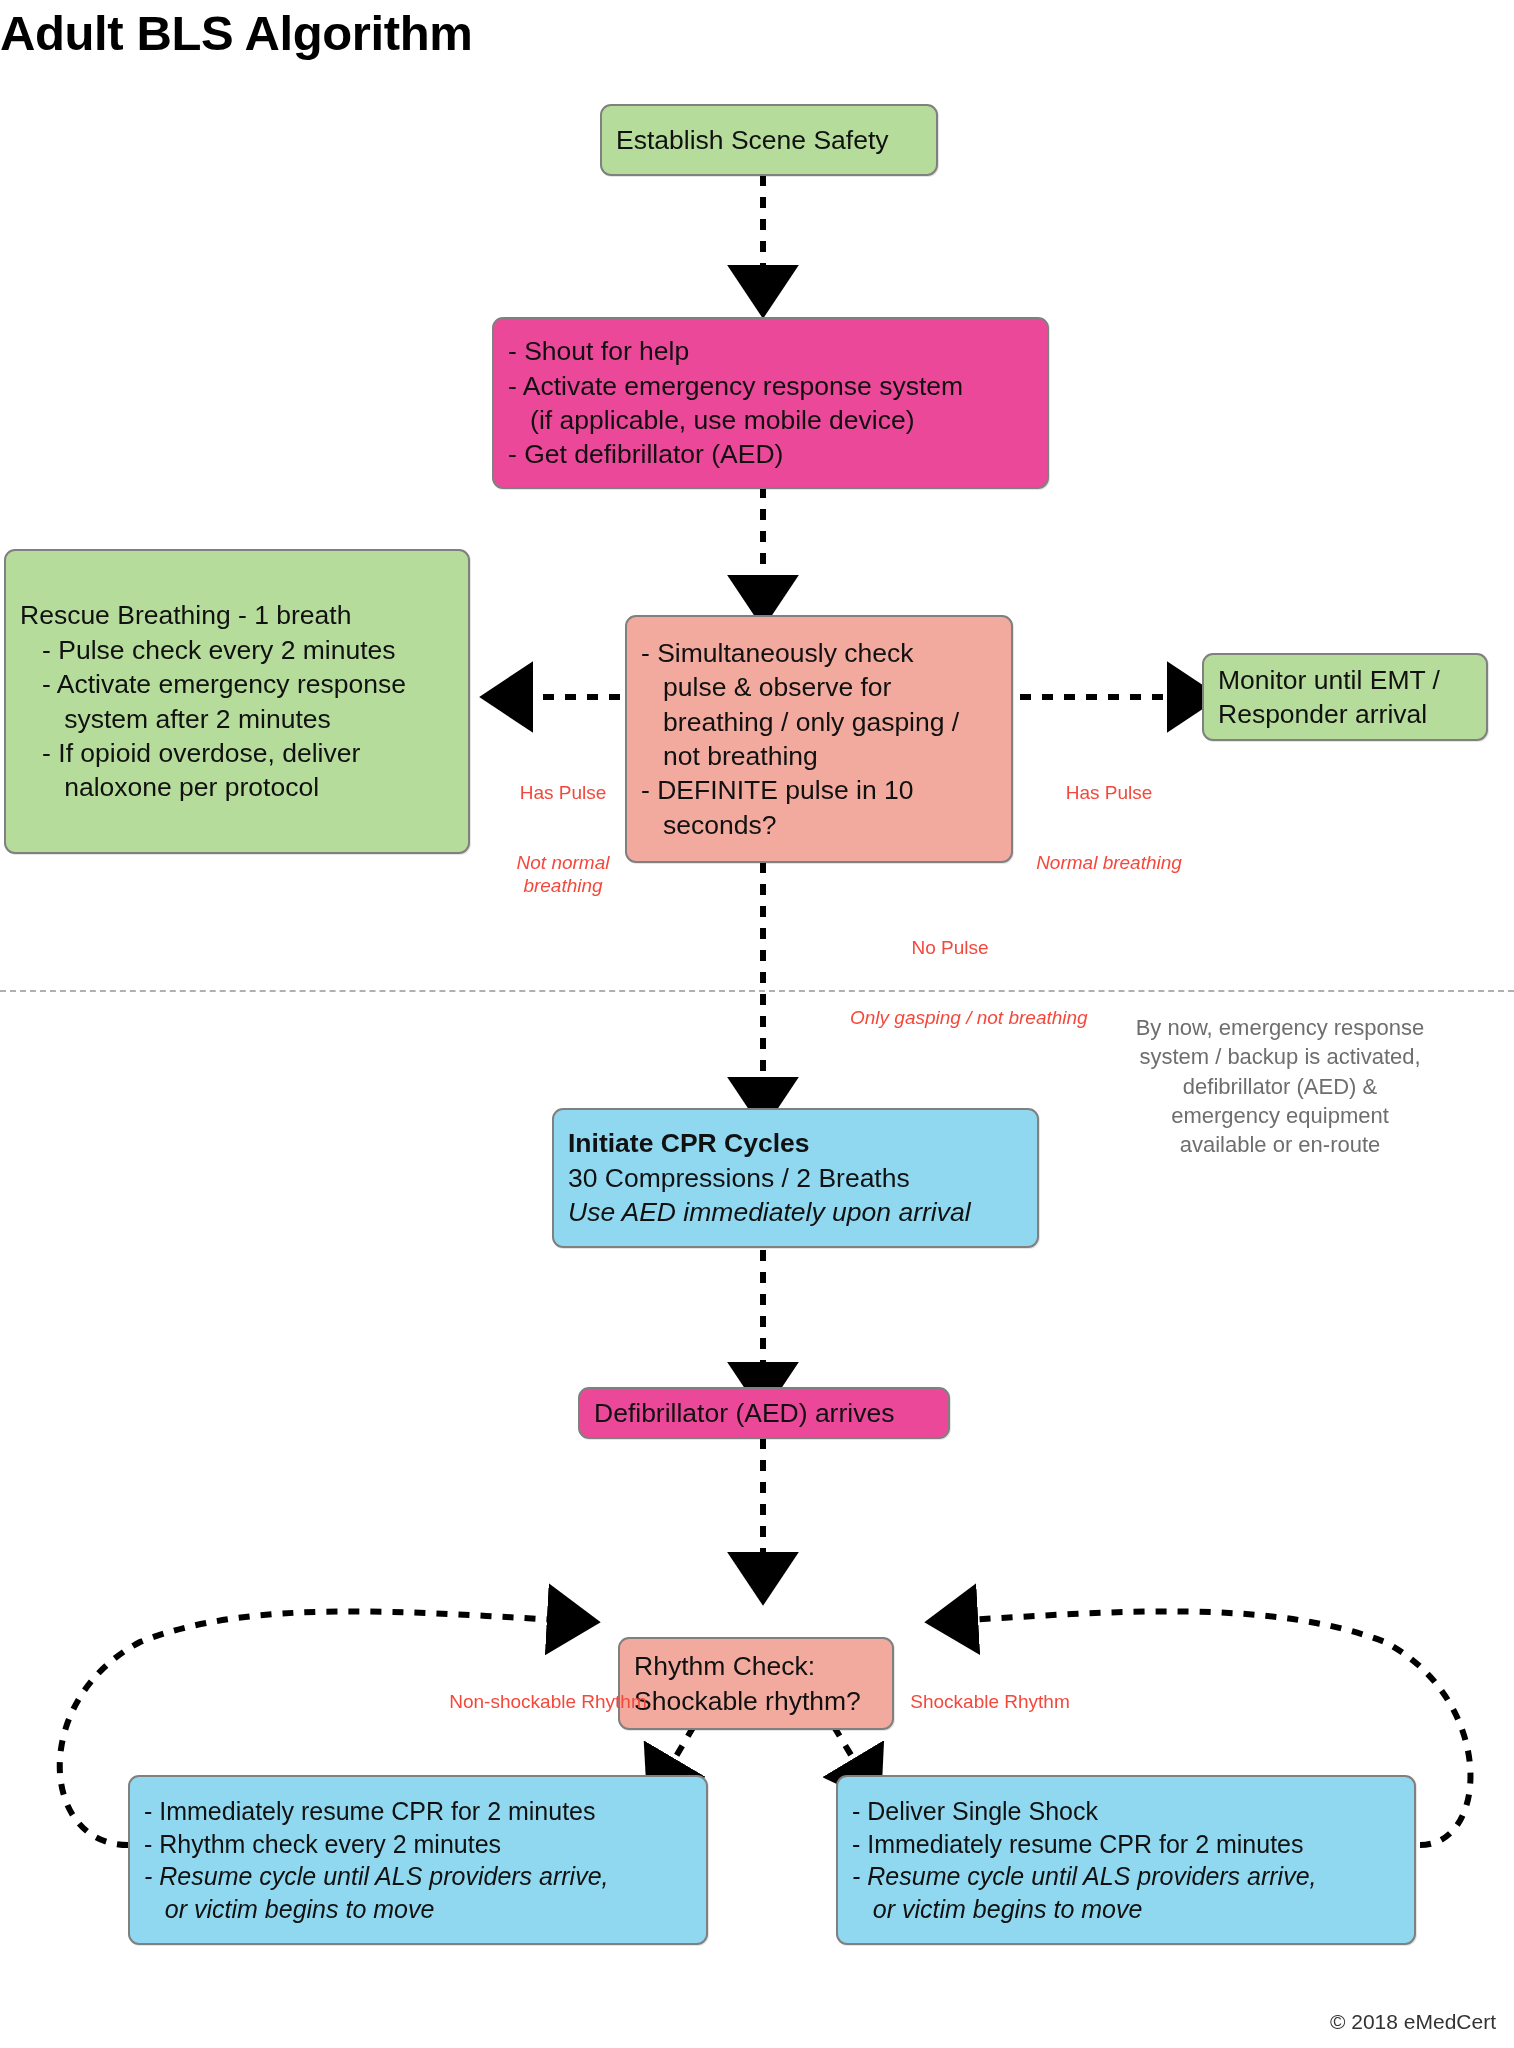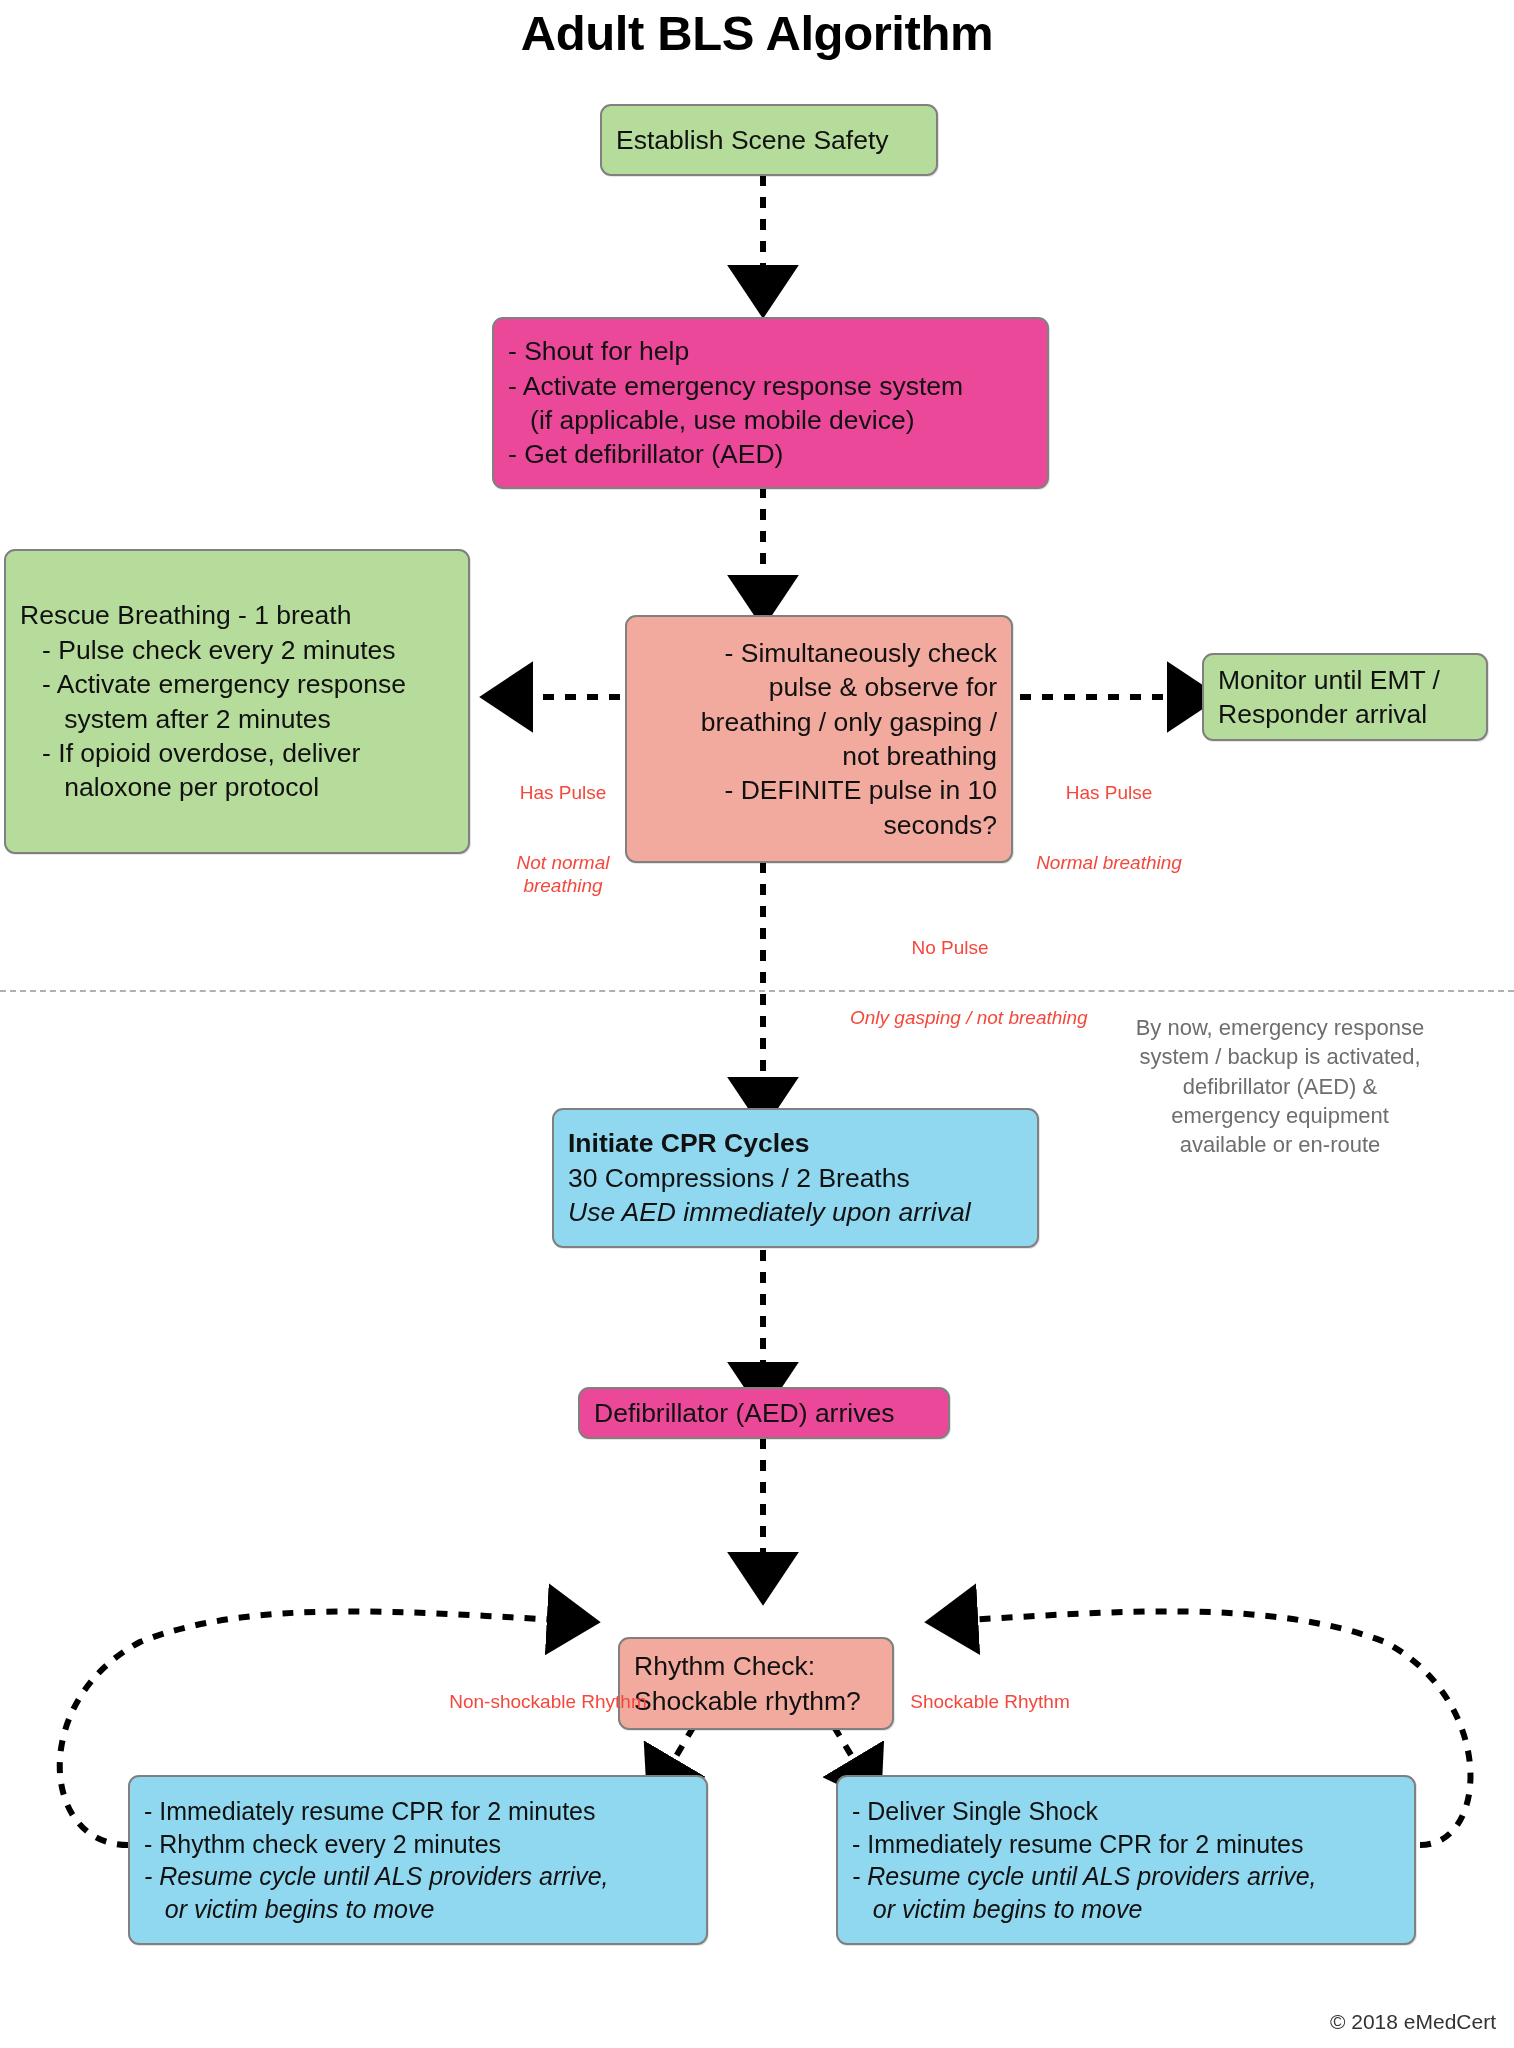--- a/index.html
+++ b/index.html
@@ -26,21 +26,21 @@
     width: 1514px;
     height: 2048px;
     pointer-events: none;
   }
 
   .title {
     position: absolute;
     left: 0;
     top: 5px;
     width: 1514px;
-    text-align: center;
+    text-align: left;
     font-size: 49px;
     font-weight: bold;
     letter-spacing: -0.4px;
     color: #000000;
   }
 
   .node {
     position: absolute;
     box-sizing: border-box;
     border: 2px solid #808080;
@@ -150,21 +150,21 @@
 
   <div class="node green" style="left:4px; top:549px; width:466px; height:305px;">
     <span class="line">Rescue Breathing - 1 breath</span>
     <span class="line">   - Pulse check every 2 minutes</span>
     <span class="line">   - Activate emergency response</span>
     <span class="line">      system after 2 minutes</span>
     <span class="line">   - If opioid overdose, deliver</span>
     <span class="line">      naloxone per protocol</span>
   </div>
 
-  <div class="node red" style="left:625px; top:615px; width:388px; height:248px;align-items:flex-end;">
+  <div class="node red" style="left:625px; top:615px; width:388px; height:248px;">
     <span class="line">- Simultaneously check</span>
     <span class="line">   pulse &amp; observe for</span>
     <span class="line">   breathing / only gasping /</span>
     <span class="line">   not breathing</span>
     <span class="line">- DEFINITE pulse in 10</span>
     <span class="line">   seconds?</span>
   </div>
 
   <div class="node green" style="left:1202px; top:653px; width:286px; height:88px;">
     <span class="line">Monitor until EMT /</span>

